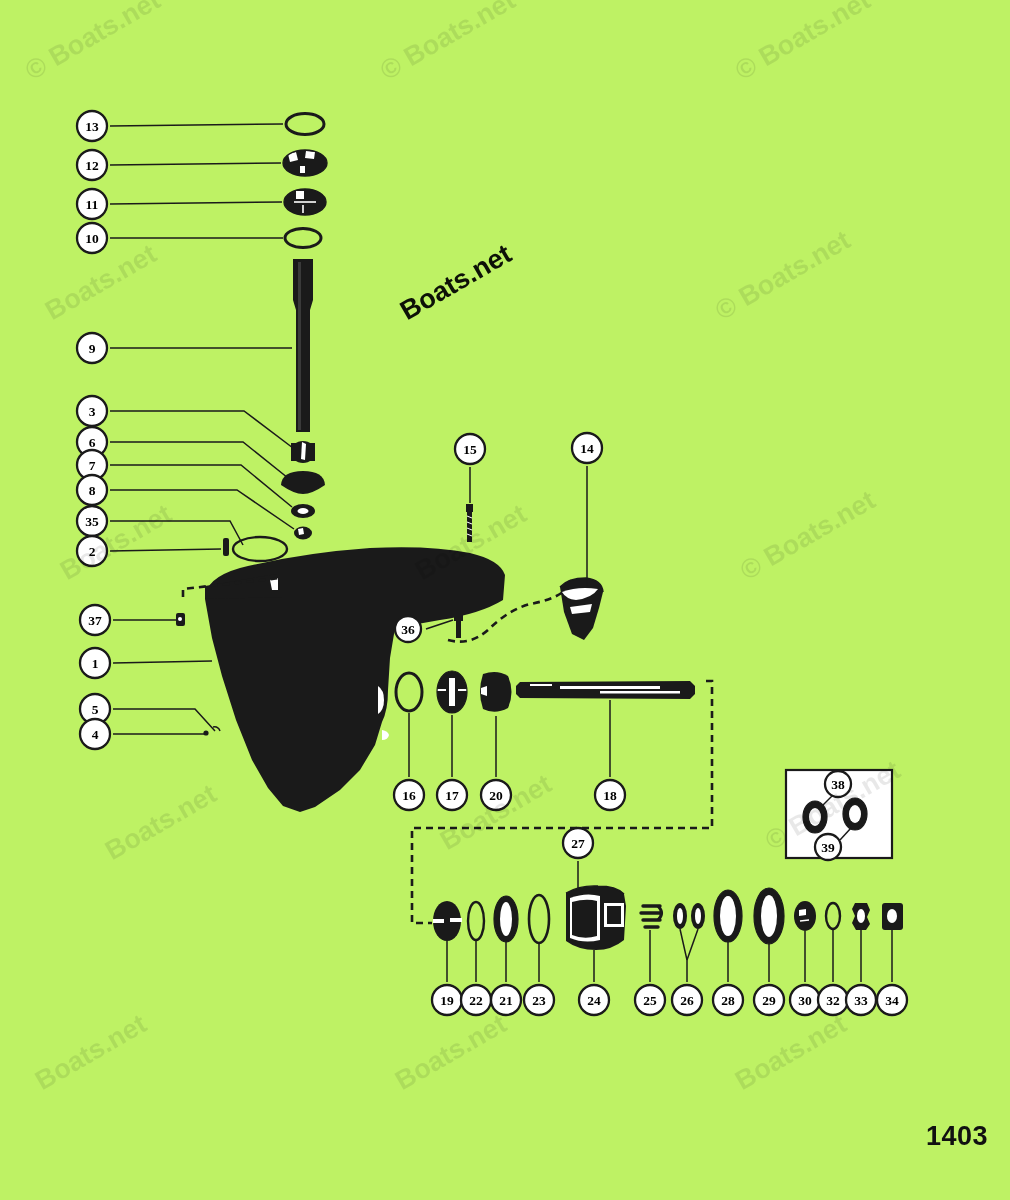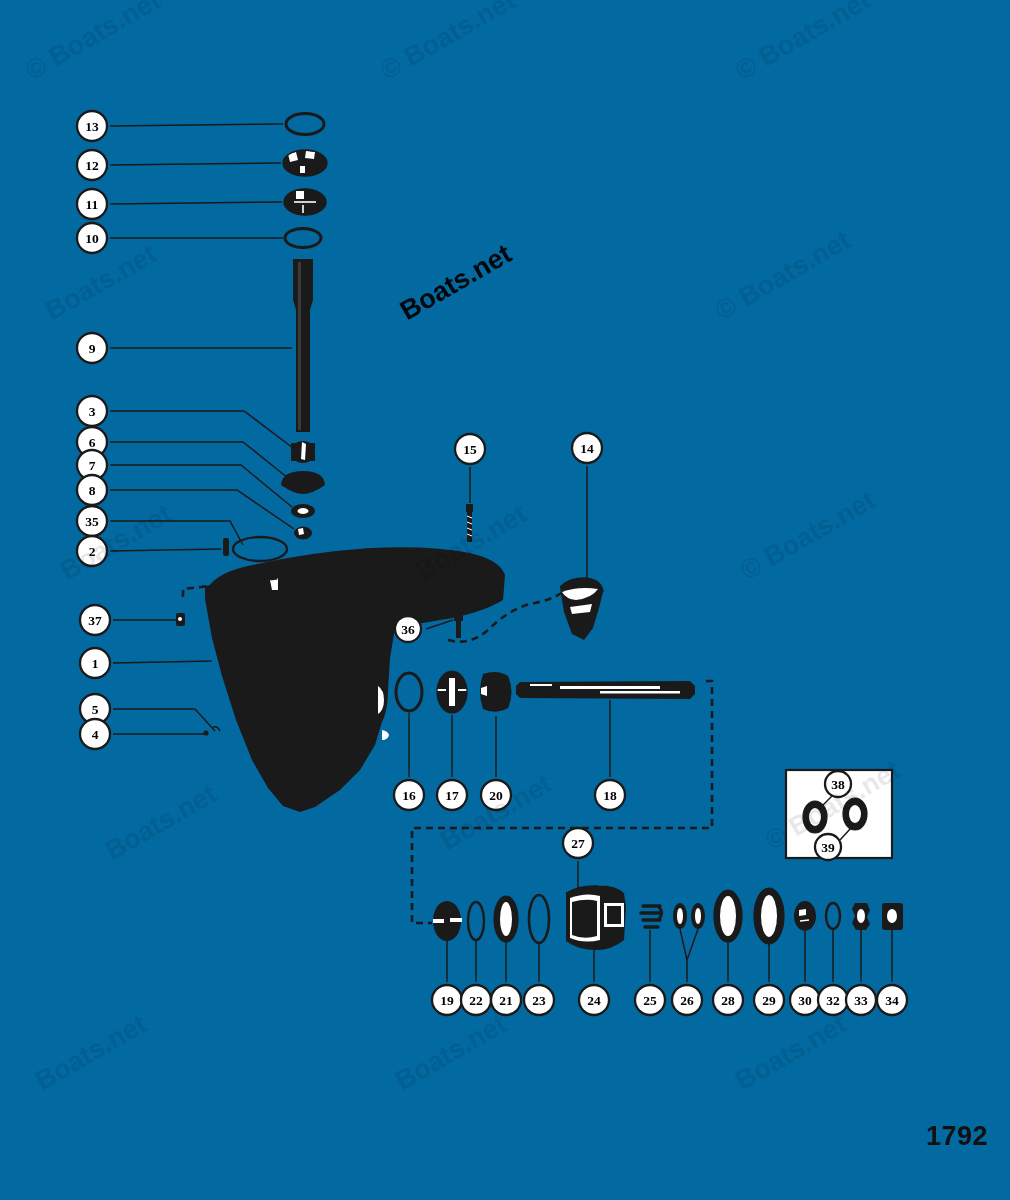--- a/index.html
+++ b/index.html
@@ -5,21 +5,21 @@
   * { box-sizing: border-box; }
   html, body {
     margin: 0; padding: 0;
     background: #ffffff;
     font-family: "Liberation Sans", sans-serif;
   }
   #page {
     position: relative;
     width: 1010px;
     height: 1200px;
-    background: #0369a1;
+    background: #bef264;
     overflow: hidden;
   }
   #diagram-svg {
     position: absolute;
     left: 0; top: 0;
     width: 1010px;
     height: 1200px;
   }
   .wm {
     position: absolute;
@@ -519,15 +519,15 @@
       <div class="wm" style="left: 410px; top: 560px; font-size: 27px; transform: rotate(-30deg);">Boats.net</div>
       <div class="wm" style="left: 735px; top: 560px; font-size: 27px; transform: rotate(-30deg);">© Boats.net</div>
       <div class="wm" style="left: 100px; top: 840px; font-size: 27px; transform: rotate(-30deg);">Boats.net</div>
       <div class="wm" style="left: 435px; top: 830px; font-size: 27px; transform: rotate(-30deg);">Boats.net</div>
       <div class="wm" style="left: 760px; top: 830px; font-size: 27px; transform: rotate(-30deg);">© Boats.net</div>
       <div class="wm" style="left: 30px; top: 1070px; font-size: 27px; transform: rotate(-30deg);">Boats.net</div>
       <div class="wm" style="left: 390px; top: 1070px; font-size: 27px; transform: rotate(-30deg);">Boats.net</div>
       <div class="wm" style="left: 730px; top: 1070px; font-size: 27px; transform: rotate(-30deg);">Boats.net</div>
     </div>
 
-  <div id="page-number">1792</div>
+  <div id="page-number">1403</div>
 
 </div>
 
 </body></html>

